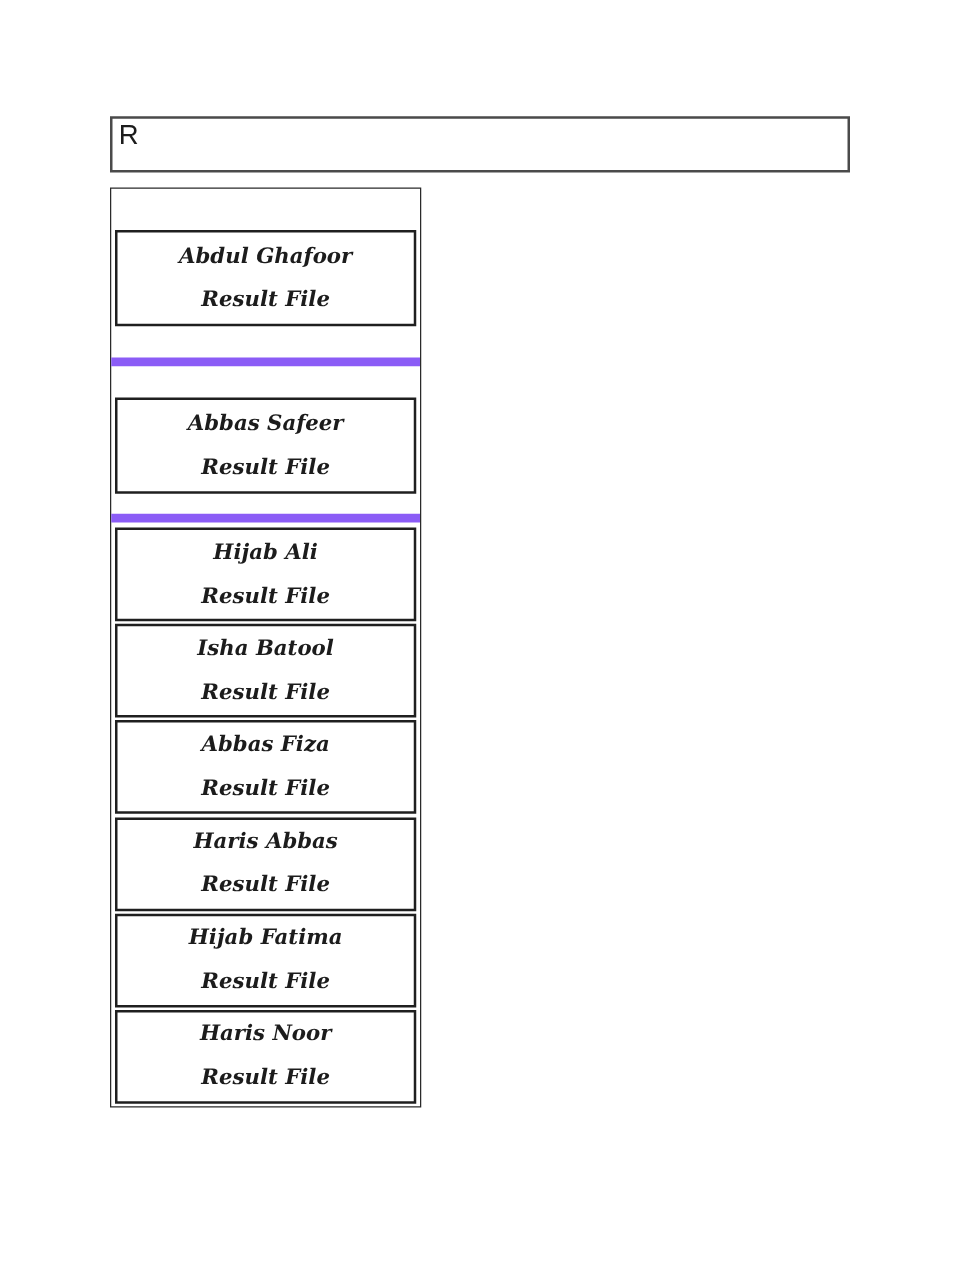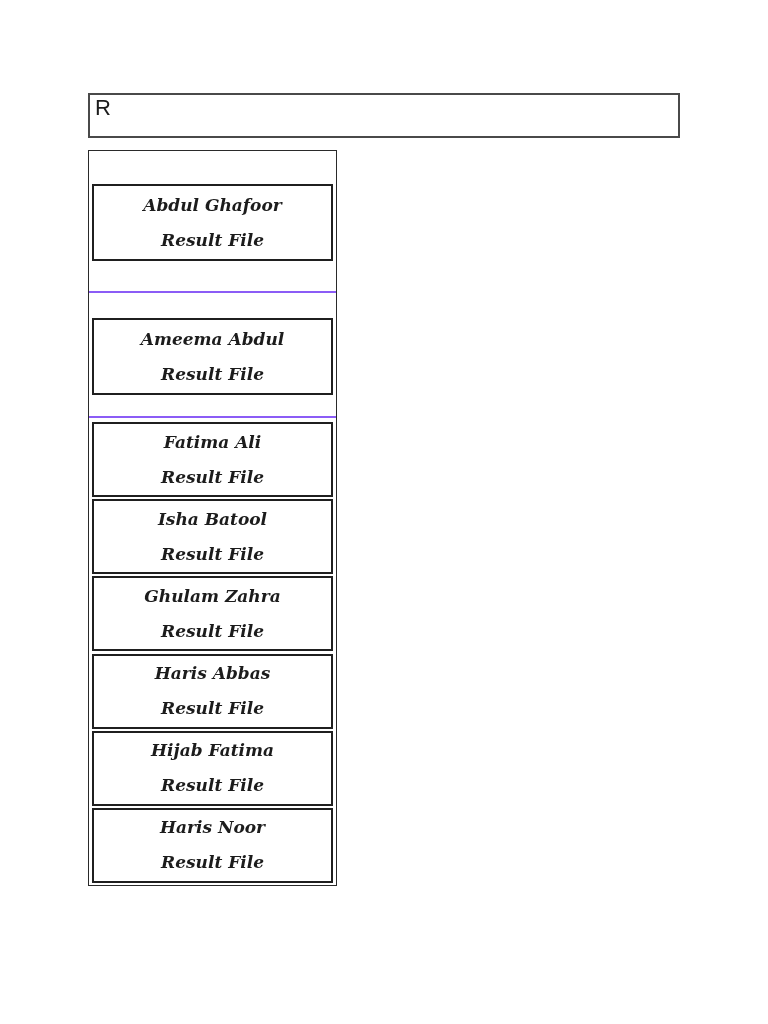--- a/index.html
+++ b/index.html
@@ -34,21 +34,21 @@
   }
   
   .doc-list {
     position: absolute;
     left: 88px; top: 150px;
     width: 249px;
     height: 736px;
     border: 1px solid #2a2a2a;
     background: #ffffff;
   }
-  .cell { border-bottom: 2px solid #8b5cf6; }
+  .cell { border-bottom: 7px solid #8b5cf6; }
   .cell-1 { height: 142px; padding-top: 33px; }
   .cell-2 { height: 125px; padding-top: 25px; }
   .cell-stack { padding: 4px 0 2px 0; }
   .filebox {
     display: flex;
     flex-direction: column;
     align-items: center;
     justify-content: center;
     row-gap: 16px;
     margin: 0 3px;
@@ -81,36 +81,36 @@
 
     <div class="cell cell-1">
       <a class="filebox">
         <span class="student-name">Abdul Ghafoor</span>
         <span class="file-label">Result File</span>
       </a>
     </div>
 
     <div class="cell cell-2">
       <a class="filebox">
-        <span class="student-name">Ameema Abdul</span>
+        <span class="student-name">Abbas Safeer</span>
         <span class="file-label">Result File</span>
       </a>
     </div>
 
     <div class="cell-stack">
       <a class="filebox">
-        <span class="student-name">Fatima Ali</span>
+        <span class="student-name">Hijab Ali</span>
         <span class="file-label">Result File</span>
       </a>
       <a class="filebox">
         <span class="student-name">Isha Batool</span>
         <span class="file-label">Result File</span>
       </a>
       <a class="filebox">
-        <span class="student-name">Ghulam Zahra</span>
+        <span class="student-name">Abbas Fiza</span>
         <span class="file-label">Result File</span>
       </a>
       <a class="filebox">
         <span class="student-name">Haris Abbas</span>
         <span class="file-label">Result File</span>
       </a>
       <a class="filebox">
         <span class="student-name">Hijab Fatima</span>
         <span class="file-label">Result File</span>
       </a>

